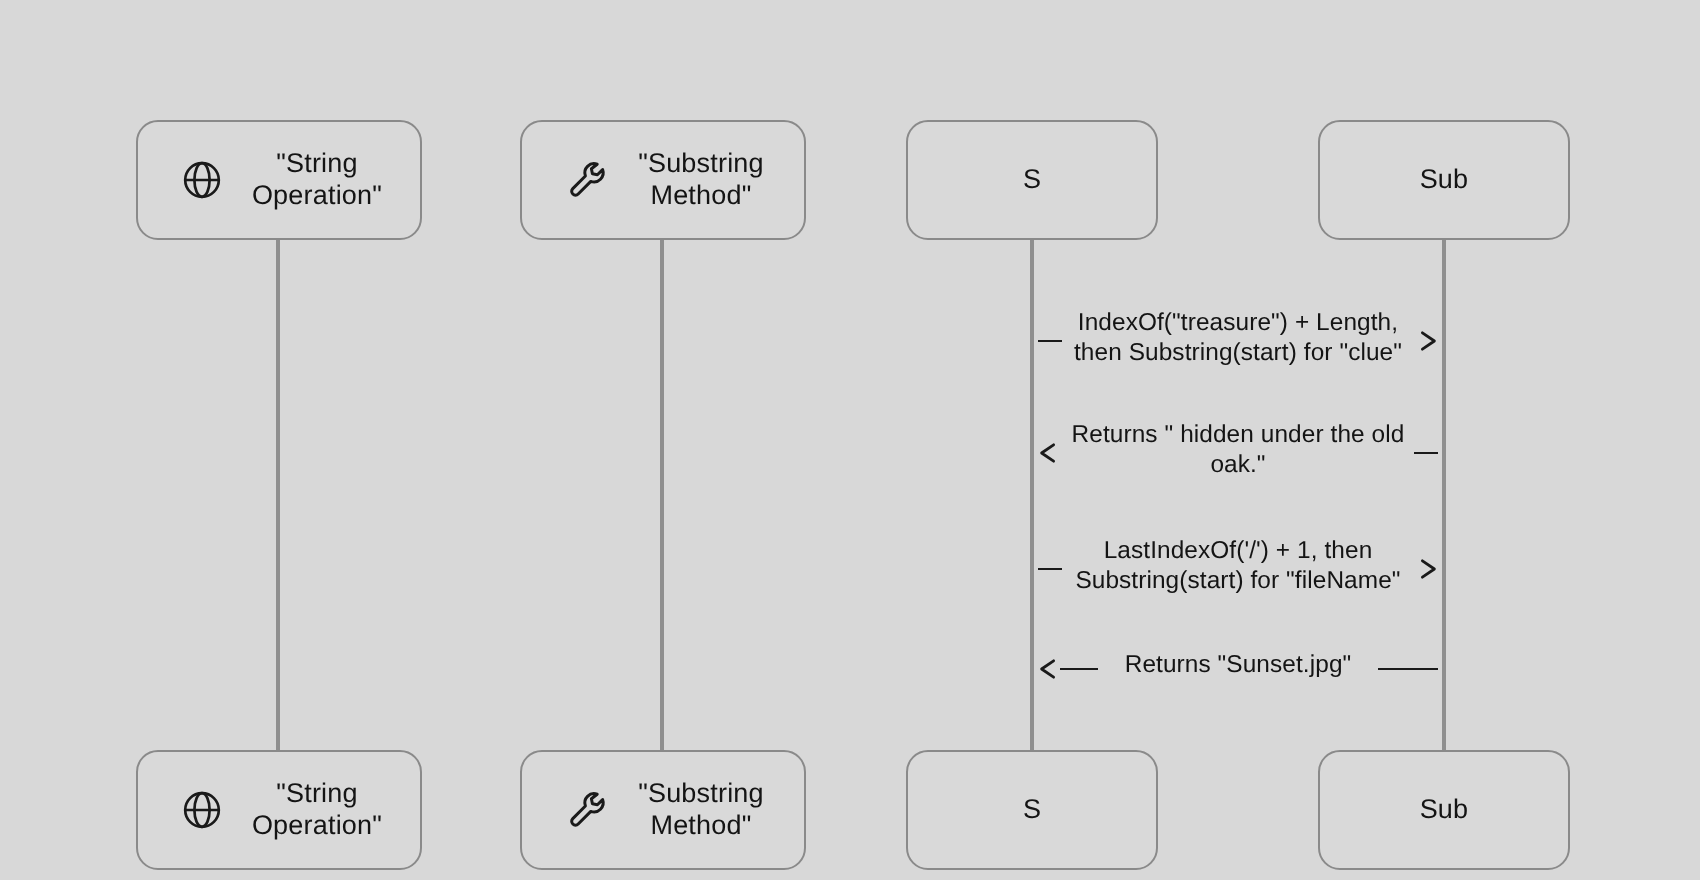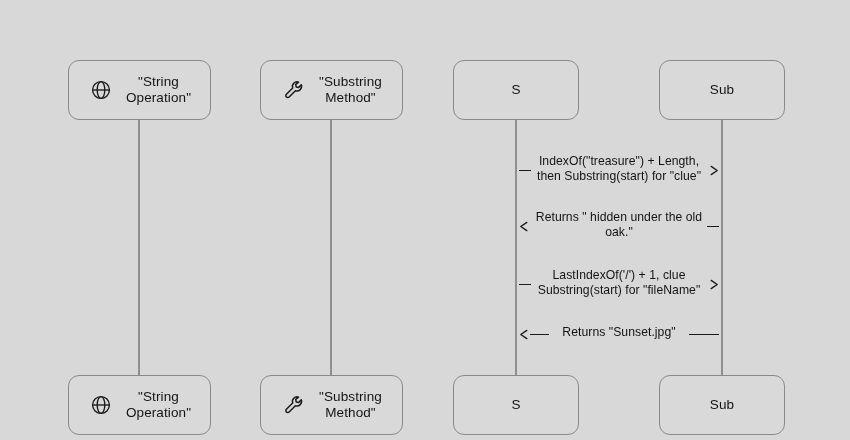--- a/index.html
+++ b/index.html
@@ -168,21 +168,21 @@
       <div class="mtext" style="top: -16px;">Returns " hidden under the old
 oak."</div>
       <div class="mline" style="width: 12px; left: 191px;"></div>
       <div class="mhead" style="left: 3px;">
         <svg viewBox="0 0 11 11" fill="none" stroke="#1a1a1a" stroke-width="1.4" stroke-linecap="round" stroke-linejoin="round">
           <polyline points="7.8,1.4 1.8,5.5 7.8,9.6"></polyline>
         </svg>
       </div>
     </div>
     <div class="msg" style="left: 516px; top: 284px; width: 206px;">
-      <div class="mtext" style="top: -16px;">LastIndexOf('/') + 1, clue
+      <div class="mtext" style="top: -16px;">LastIndexOf('/') + 1, then
 Substring(start) for "fileName"</div>
       <div class="mline" style="width: 12px; left: 3px;"></div>
       <div class="mhead" style="left: 192px;">
         <svg viewBox="0 0 11 11" fill="none" stroke="#1a1a1a" stroke-width="1.4" stroke-linecap="round" stroke-linejoin="round">
           <polyline points="3.2,1.4 9.2,5.5 3.2,9.6"></polyline>
         </svg>
       </div>
     </div>
     <div class="msg" style="left: 516px; top: 334px; width: 206px;">
       <div class="mtext" style="top: -9px;">Returns "Sunset.jpg"</div>

